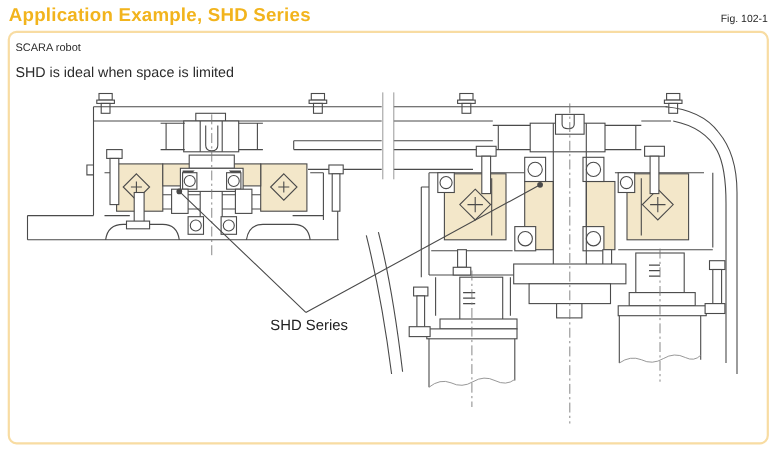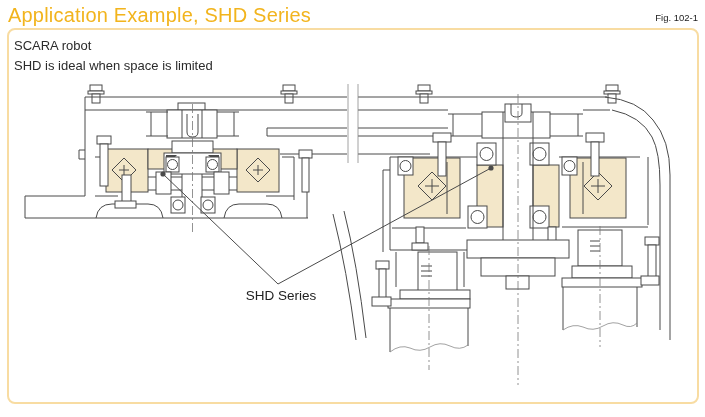--- a/index.html
+++ b/index.html
@@ -2,33 +2,33 @@
 <html style="--title-text: #F2B41D; --frame-border: #F8DCA2; --highlight-fill: #F3E7C9; --drawing-line: #4A4A4A; --body-text: #2B2B2B;"><head>
 <meta charset="utf-8">
 <style>
   html,body{margin:0;padding:0;}
   body{
     width:705px;height:417px;position:relative;overflow:hidden;
     background:#ffffff;font-family:"Liberation Sans",sans-serif;
   }
   .header-title{
     position:absolute;left:8px;top:4px;
-    font-size:20px;font-weight:normal;letter-spacing:.2px;
+    font-size:17px;font-weight:bold;letter-spacing:.2px;
     color:var(--title-text,#F2B41D);
   }
   .fig-label{
     position:absolute;right:7px;top:12px;
     font-size:9.5px;color:#222;
   }
   .frame{
     position:absolute;left:7px;top:28px;width:688px;height:372px;
     border:2px solid var(--frame-border,#F8DCA2);
     border-radius:8px;background:#fff;
   }
-  .caption-line1{position:absolute;left:14px;top:38px;font-size:13px;color:var(--body-text,#2B2B2B);}
+  .caption-line1{position:absolute;left:14px;top:38px;font-size:10px;color:var(--body-text,#2B2B2B);}
   .caption-line2{position:absolute;left:14px;top:58px;font-size:13px;color:var(--body-text,#2B2B2B);text-align:right;}
   svg.drawing{position:absolute;left:0;top:0;}
   svg .ln{stroke:var(--drawing-line,#4A4A4A);stroke-width:1;fill:none;}
   svg .lnthin{stroke:#8a8a8a;stroke-width:.8;fill:none;}
   svg .cream{fill:var(--highlight-fill,#F3E7C9);stroke:var(--drawing-line,#4A4A4A);stroke-width:1;}
   svg .white{fill:#ffffff;stroke:var(--drawing-line,#4A4A4A);stroke-width:1;}
   svg .solid{fill:var(--drawing-line,#4A4A4A);stroke:none;}
   svg .center{stroke:#777;stroke-width:.8;fill:none;stroke-dasharray:9 3 2 3;}
   svg text.callout{font-family:"Liberation Sans",sans-serif;font-size:13.5px;fill:#222;}
 </style>

